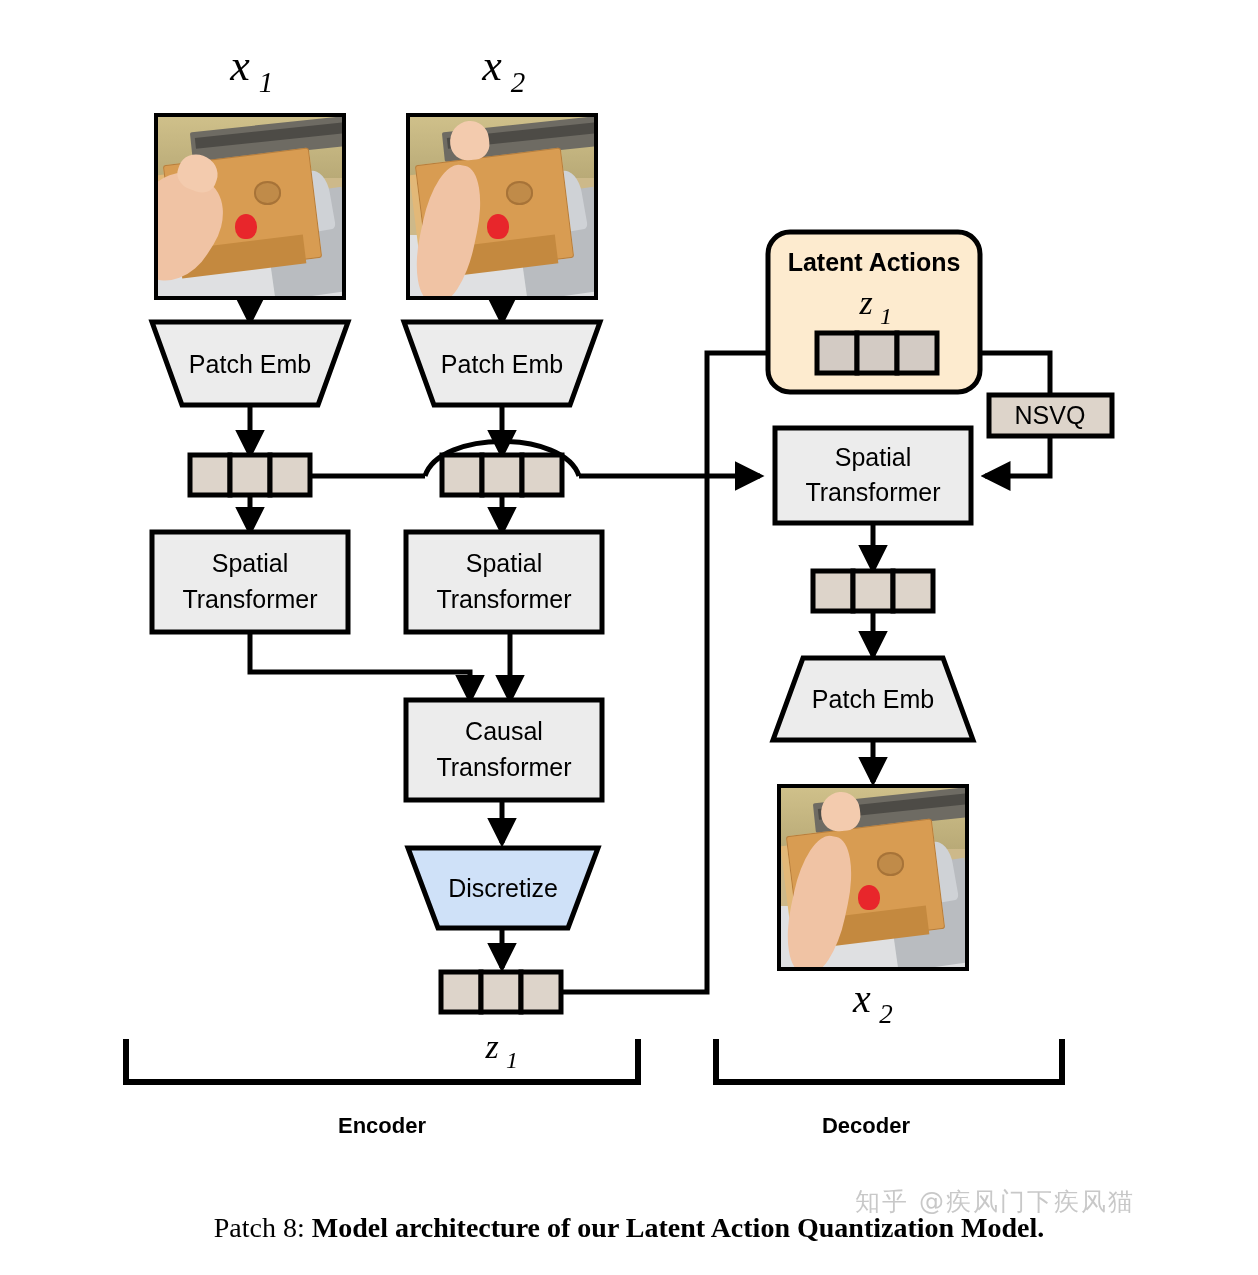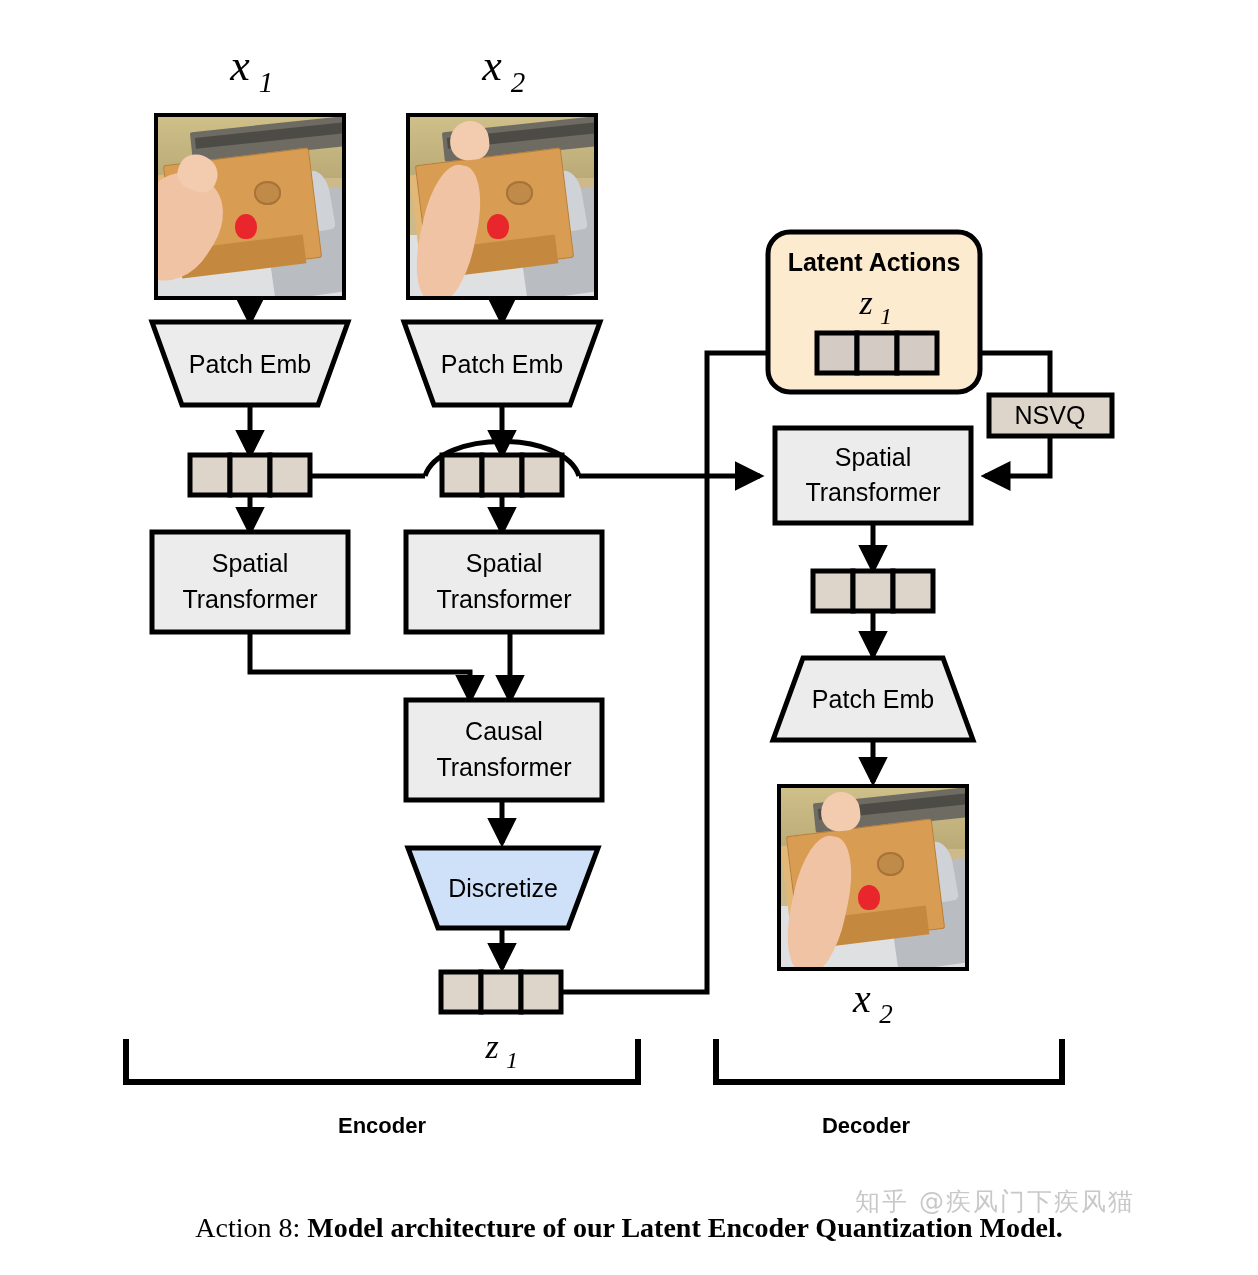--- a/index.html
+++ b/index.html
@@ -270,17 +270,17 @@
       <path d="M 126 1039 L 126 1082 L 638 1082 L 638 1039"></path>
       <path d="M 716 1039 L 716 1082 L 1062 1082 L 1062 1039"></path>
     </g>
     <text class="group-label" x="382" y="1127">Encoder</text>
     <text class="group-label" x="866" y="1127">Decoder</text>
   </svg>
 
   <div class="watermark" style="left:855px;top:1185px;">知乎 @疾风门下疾风猫</div>
 
   <div class="caption" style="top:1212px;">
-    <span class="cap-prefix">Action 8:</span>
-    <b>Model architecture of our Latent Encoder Quantization Model.</b>
+    <span class="cap-prefix">Patch 8:</span>
+    <b>Model architecture of our Latent Action Quantization Model.</b>
   </div>
 
 </div>
 
 </body></html>

